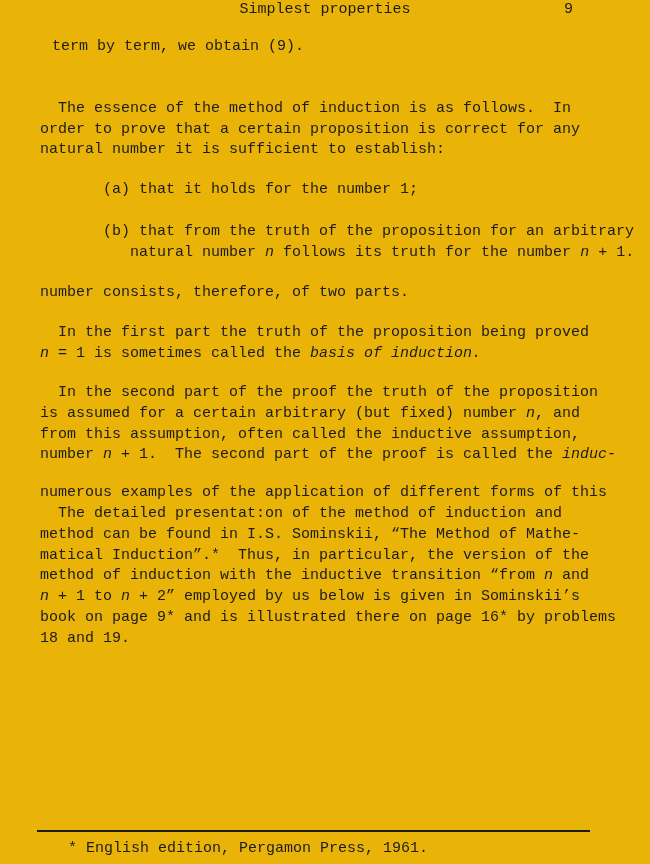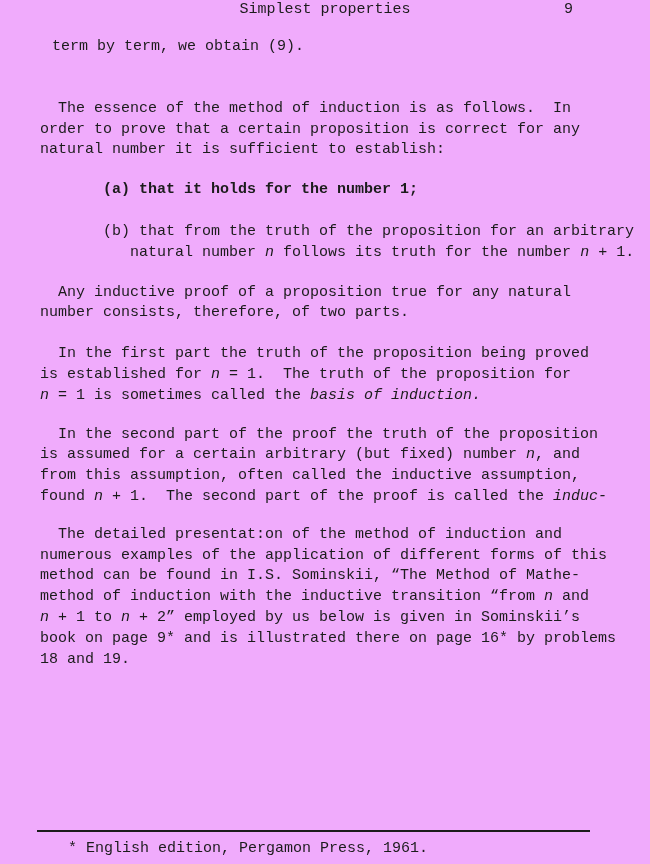--- a/index.html
+++ b/index.html
@@ -2,21 +2,21 @@
 <html><head>
 <meta charset="utf-8">
 <style>
   html, body { margin: 0; padding: 0; }
   body { background: #e8e8e6; }
   .page {
     position: relative;
     width: 650px;
     height: 864px;
     margin: 0 auto;
-    background: #f0abfc;
+    background: #eab308;
     color: #1c1c1c;
     font-family: "Liberation Mono", "DejaVu Sans Mono", monospace;
     font-size: 15px;
     line-height: 20.8px;
     overflow: hidden;
   }
   .running-head {
     position: absolute;
     top: 0;
     left: 0;
@@ -65,46 +65,45 @@
 
   <div class="body-text">
       <div class="para" style="margin-bottom: 41px; margin-left: 12px;">
         <div class="tline"><span>term by term, we obtain (9).</span></div>
       </div>
       <div class="para" style="margin-bottom: 19px;">
         <div class="tline"><span>  The essence of the method of induction is as follows.  In</span></div>
         <div class="tline"><span>order to prove that a certain proposition is correct for any</span></div>
         <div class="tline"><span>natural number it is sufficient to establish:</span></div>
       </div>
-      <div class="para" style="margin-bottom: 21px; font-weight: bold;">
+      <div class="para" style="margin-bottom: 21px;">
         <div class="tline"><span>       (a) that it holds for the number 1;</span></div>
       </div>
       <div class="para" style="margin-bottom: 19px;">
         <div class="tline"><span>       (b) that from the truth of the proposition for an arbitrary</span></div>
         <div class="tline"><span>          natural number </span><span class="it">n</span><span> follows its truth for the number </span><span class="it">n</span><span> + 1.</span></div>
       </div>
       <div class="para" style="margin-bottom: 20px;">
-        <div class="tline"><span>  Any inductive proof of a proposition true for any natural</span></div>
         <div class="tline"><span>number consists, therefore, of two parts.</span></div>
       </div>
       <div class="para" style="margin-bottom: 18px;">
         <div class="tline"><span>  In the first part the truth of the proposition being proved</span></div>
-        <div class="tline"><span>is established for </span><span class="it">n</span><span> = 1.  The truth of the proposition for</span></div>
         <div class="tline"><span class="it">n</span><span> = 1 is sometimes called the </span><span class="it">basis of induction.</span></div>
       </div>
       <div class="para" style="margin-bottom: 17px;">
         <div class="tline"><span>  In the second part of the proof the truth of the proposition</span></div>
         <div class="tline"><span>is assumed for a certain arbitrary (but fixed) number </span><span class="it">n</span><span>, and</span></div>
         <div class="tline"><span>from this assumption, often called the inductive assumption,</span></div>
-        <div class="tline"><span>found </span><span class="it">n</span><span> + 1.  The second part of the proof is called the </span><span class="it">induc-</span></div>
+        <div class="tline"><span>number </span><span class="it">n</span><span> + 1.  The second part of the proof is called the </span><span class="it">induc-</span></div>
       </div>
       <div class="para" style="margin-bottom: 0px;">
+        <div class="tline"><span>numerous examples of the application of different forms of this</span></div>
         <div class="tline"><span>  The detailed presentat:on of the method of induction and</span></div>
-        <div class="tline"><span>numerous examples of the application of different forms of this</span></div>
         <div class="tline"><span>method can be found in I.S. Sominskii, “The Method of Mathe-</span></div>
+        <div class="tline"><span>matical Induction”.*  Thus, in particular, the version of the</span></div>
         <div class="tline"><span>method of induction with the inductive transition “from </span><span class="it">n</span><span> and</span></div>
         <div class="tline"><span class="it">n</span><span> + 1 to </span><span class="it">n</span><span> + 2” employed by us below is given in Sominskii’s</span></div>
         <div class="tline"><span>book on page 9* and is illustrated there on page 16* by problems</span></div>
         <div class="tline"><span>18 and 19.</span></div>
       </div>
     </div>
 
   <div class="footnote-rule"></div>
   <div class="footnote">* English edition, Pergamon Press, 1961.</div>
 </div>

